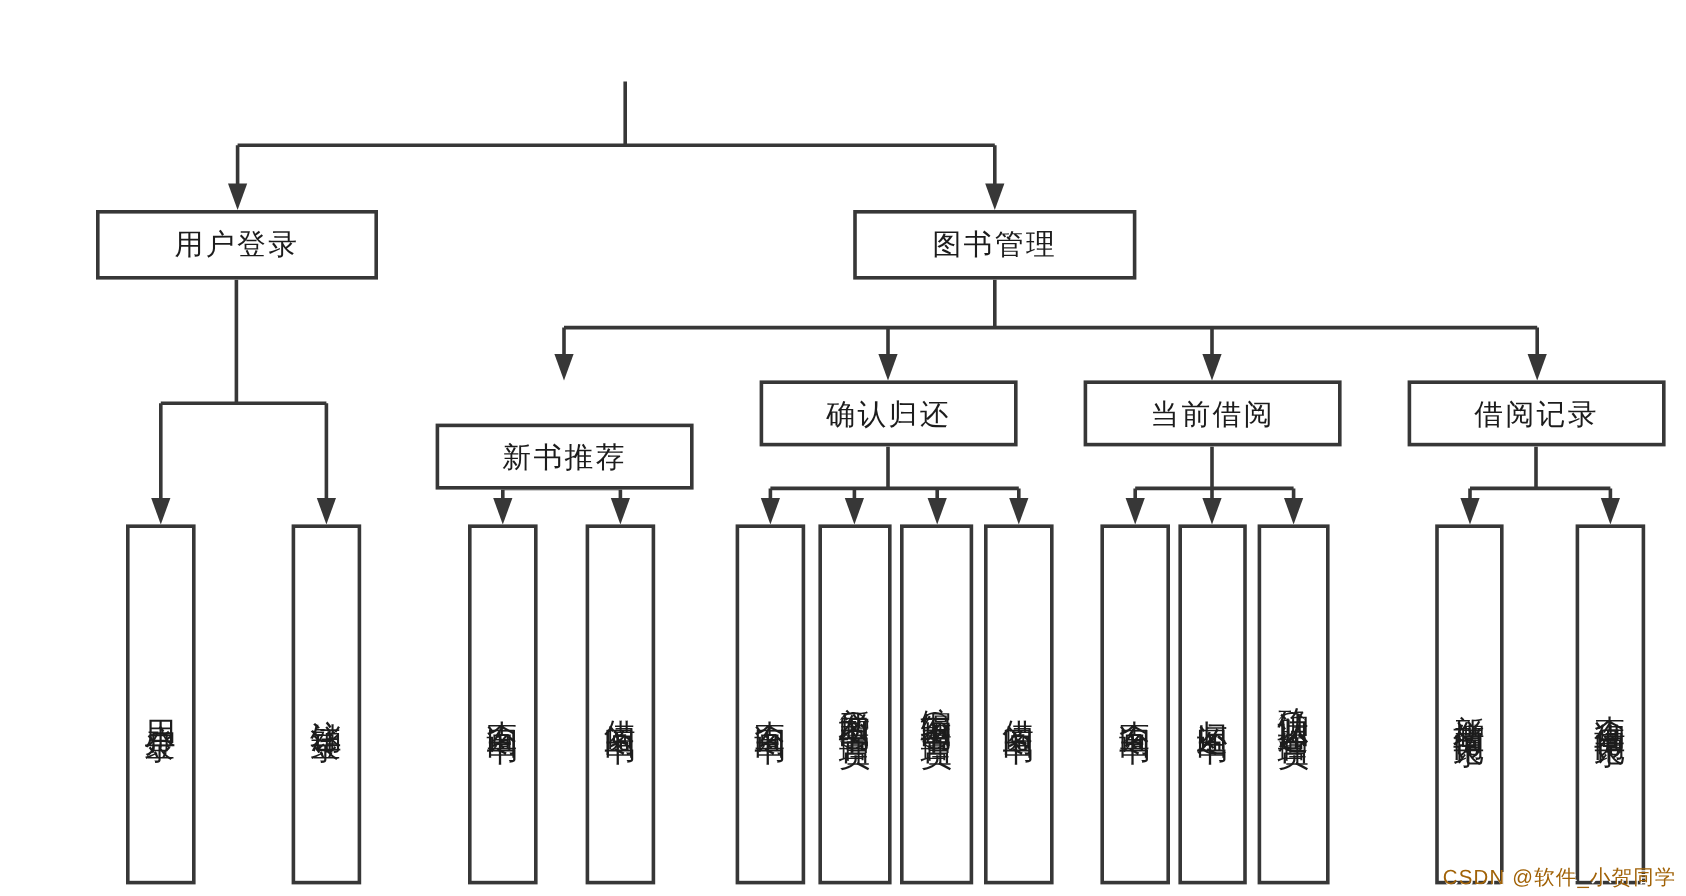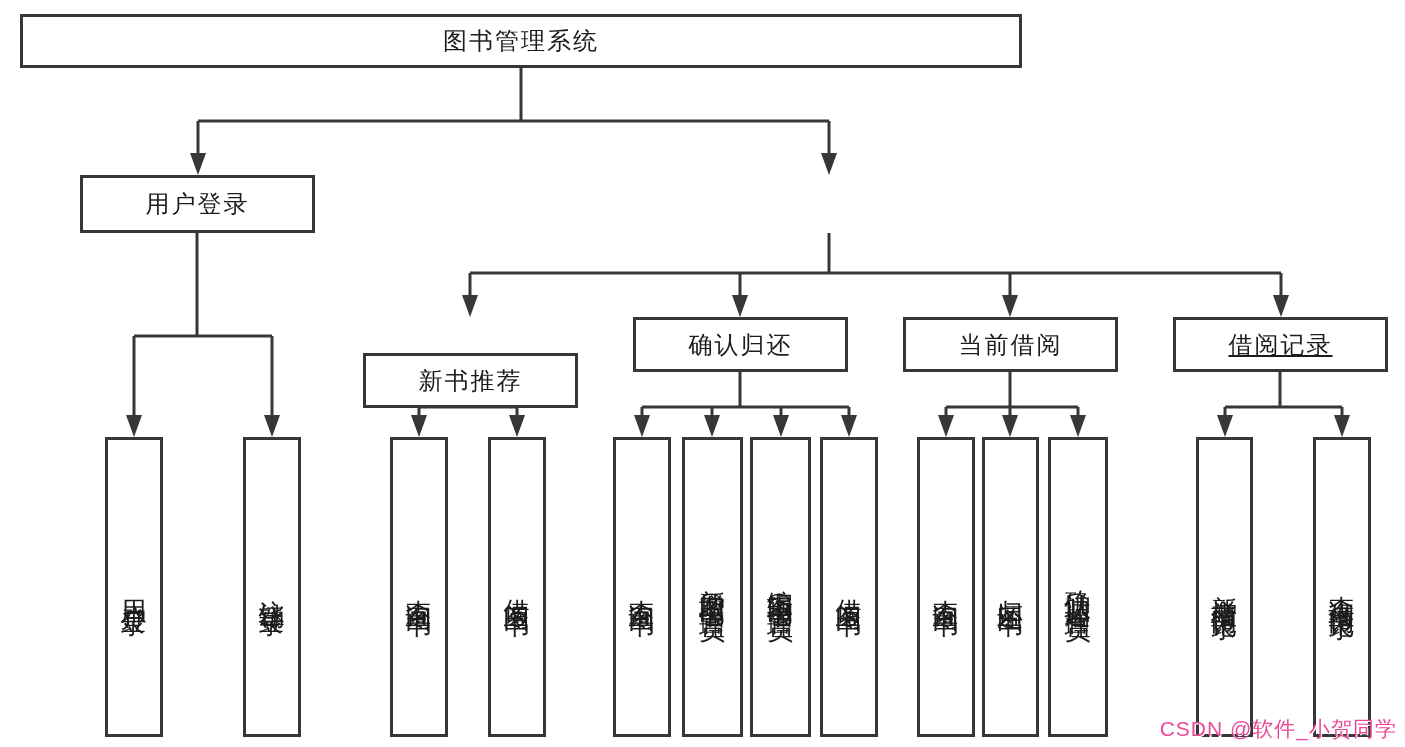--- a/index.html
+++ b/index.html
@@ -46,22 +46,22 @@
     text-orientation: mixed;
     font-size: 26px;
     letter-spacing: 4px;
     line-height: 1;
     white-space: nowrap;
   }
   .watermark {
     position: absolute;
     right: 8px;
     bottom: 4px;
-    font-size: 21px;
-    color: #ec4899;
+    font-size: 17px;
+    color: #a16207;
     letter-spacing: 1px;
     text-shadow: 1px 1px 0 #ffffff;
     white-space: nowrap;
   }
 </style>
 </head>
 <body>
 
 <div id="canvas">
 
@@ -91,28 +91,28 @@
       <polygon points="773,415 789,415 781,437"></polygon>
       <polygon points="841,415 857,415 849,437"></polygon>
       <polygon points="938,415 954,415 946,437"></polygon>
       <polygon points="1002,415 1018,415 1010,437"></polygon>
       <polygon points="1070,415 1086,415 1078,437"></polygon>
       <polygon points="1217,415 1233,415 1225,437"></polygon>
       <polygon points="1334,415 1350,415 1342,437"></polygon>
     </g>
   </svg>
 
-  <div class="box root-box" style="left:20px; top:14px; width:1002px; height:54px;">图书管理系统</div>
 
   <div class="box hbox" style="left:80px; top:175px; width:235px; height:58px;">用户登录</div>
+  <div class="box hbox" style="left:711px; top:175px; width:236px; height:58px;">图书管理</div>
 
   <div class="box hbox" style="left:363px; top:317px; width:215px; height:55px;margin-top:36px;">新书推荐</div>
   <div class="box hbox" style="left:633px; top:317px; width:215px; height:55px;">确认归还</div>
   <div class="box hbox" style="left:903px; top:317px; width:215px; height:55px;">当前借阅</div>
-  <div class="box hbox" style="left:1173px; top:317px; width:215px; height:55px;text-decoration:underline;">借阅记录</div>
+  <div class="box hbox" style="left:1173px; top:317px; width:215px; height:55px;">借阅记录</div>
 
   <div class="box vbox" style="left:105px; top:437px; width:58px; height:300px;">
     <span>用户登录</span>
   </div>
   <div class="box vbox" style="left:243px; top:437px; width:58px; height:300px;">
     <span>注销登录</span>
   </div>
 
   <div class="box vbox" style="left:390px; top:437px; width:58px; height:300px;">
     <span>查询图书</span>

